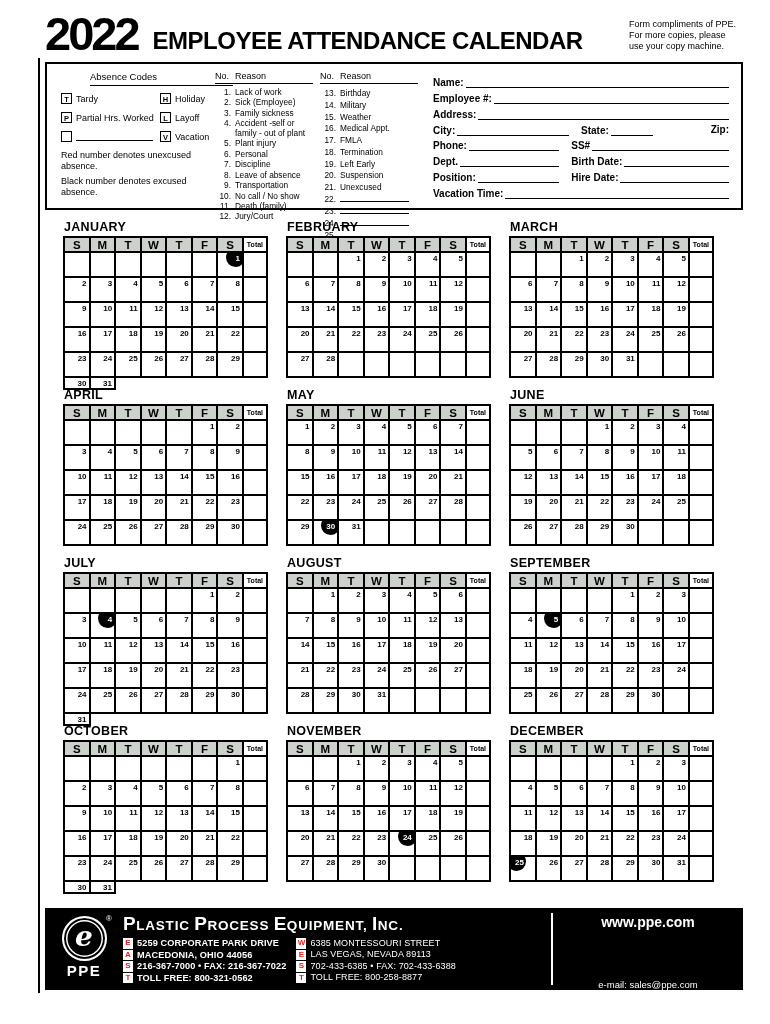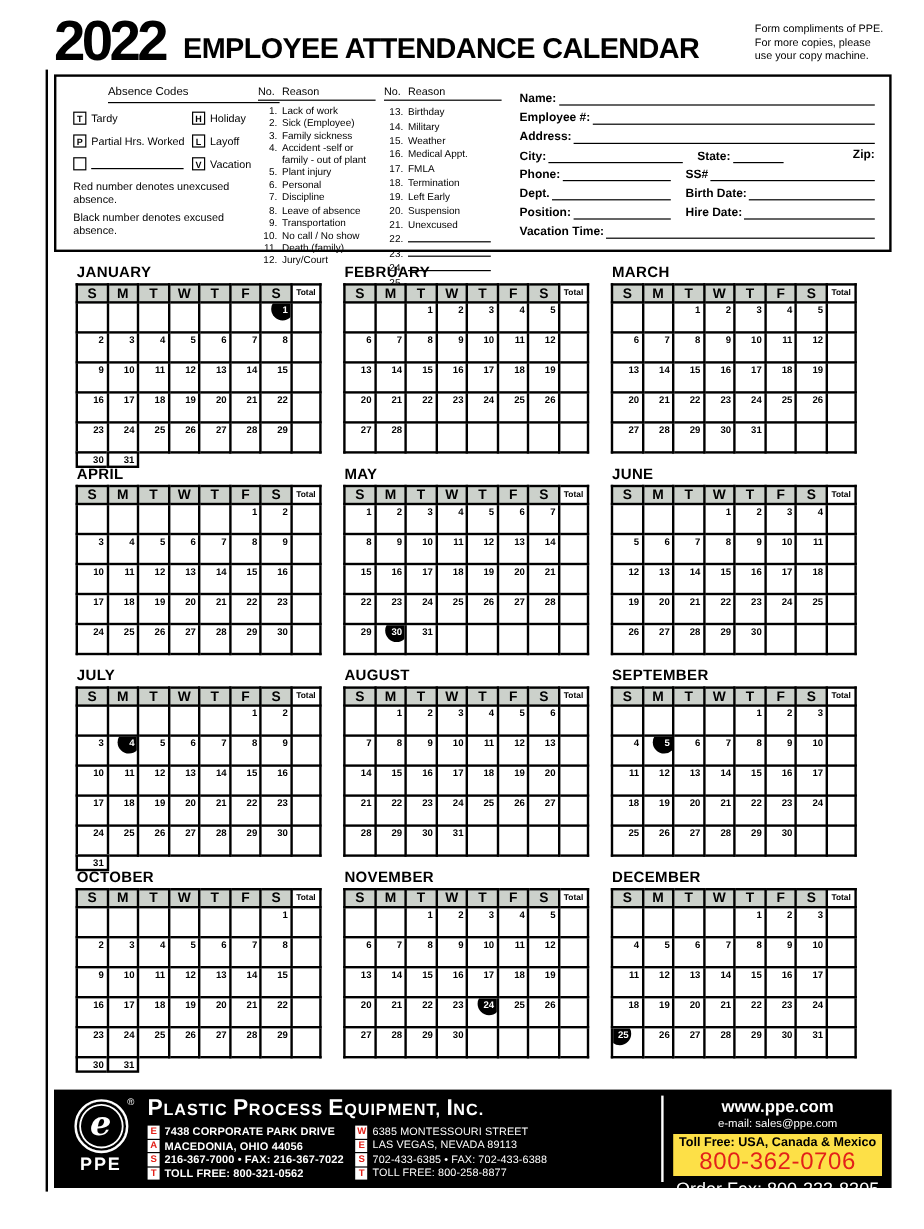--- a/index.html
+++ b/index.html
@@ -80,21 +80,21 @@
   .company .big{font-size:19px;font-weight:800;letter-spacing:0.5px;}
   .company .small{font-size:13.5px;font-weight:800;letter-spacing:0.8px;}
   .addresses{display:flex;}
   .addr{display:flex;margin-right:10px;}
   .region-stack{display:flex;flex-direction:column;margin-right:4px;flex:none;}
   .region-letter{width:10px;height:10.5px;background:#fff;color:var(--red);font-size:8px;font-weight:800;
                  text-align:center;line-height:10.5px;margin-bottom:1px;}
   .addr-lines{font-size:9.2px;font-weight:bold;line-height:1.26;letter-spacing:0.1px;white-space:nowrap;}
   .addr.west .addr-lines{font-weight:normal;font-size:9px;}
   .right-block{width:186px;flex:none;border-left:2px solid #fff;margin-left:2px;padding:1px 2px 0 8px;
-               text-align:center;display:flex;flex-direction:column;}
+               text-align:center;display:flex;flex-direction:column;gap:48px;}
   .web{font-size:14px;font-weight:800;}
   .email{font-size:9.5px;margin-top:1px;}
   .tollfree-box{background:#fde047;color:#000;margin-top:3px;padding:1px 2px 2px;}
   .tollfree-label{font-size:10.5px;font-weight:800;white-space:nowrap;}
   .tollfree-number{font-size:20px;font-weight:400;color:var(--red);line-height:1;letter-spacing:0.5px;}
   .order-fax{font-size:15px;margin-top:3px;}
 
   .page-num{position:absolute;left:45px;top:1036px;font-size:11px;font-weight:800;}
 </style>
 </head>
@@ -1178,21 +1178,21 @@
     <div class="company" id="company"><span class="word"><span class="big">P</span><span class="small">LASTIC</span></span> <span class="word"><span class="big">P</span><span class="small">ROCESS</span></span> <span class="word"><span class="big">E</span><span class="small">QUIPMENT,</span></span> <span class="word"><span class="big">I</span><span class="small">NC.</span></span></div>
     <div class="addresses">
       <div class="addr east">
         <div class="region-stack" id="east-stack">
             <div class="region-letter">E</div>
             <div class="region-letter">A</div>
             <div class="region-letter">S</div>
             <div class="region-letter">T</div>
           </div>
         <div class="addr-lines" id="east-lines">
-            <div class="addr-line">7438 CORPORATE PARK DRIVE</div>
+            <div class="addr-line">5259 CORPORATE PARK DRIVE</div>
             <div class="addr-line">MACEDONIA, OHIO 44056</div>
             <div class="addr-line">216-367-7000 • FAX: 216-367-7022</div>
             <div class="addr-line">TOLL FREE: 800-321-0562</div>
           </div>
       </div>
       <div class="addr west">
         <div class="region-stack" id="west-stack">
             <div class="region-letter">W</div>
             <div class="region-letter">E</div>
             <div class="region-letter">S</div>

